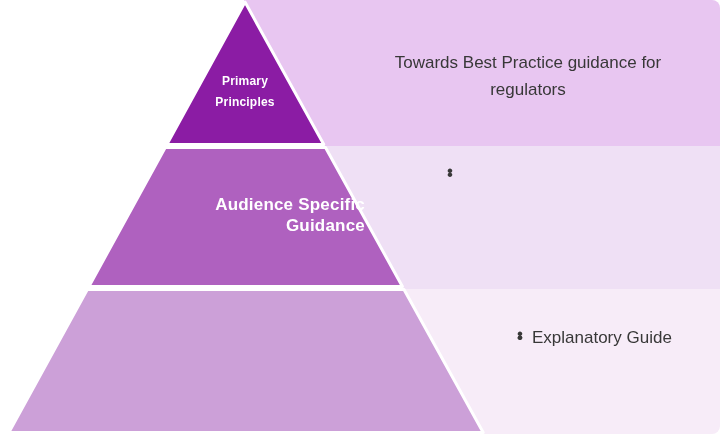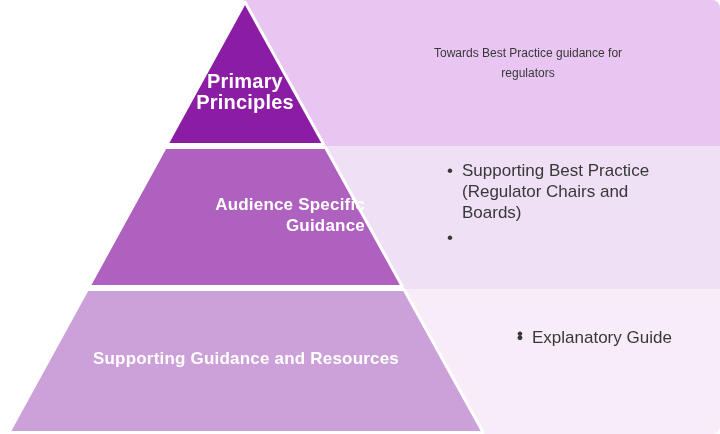--- a/index.html
+++ b/index.html
@@ -34,29 +34,29 @@
     stroke-linejoin: round;
   }
 
   .tier-label {
     position: absolute;
     font-weight: 700;
     text-align: center;
     white-space: pre-line;
     letter-spacing: 0.2px;
   }
-  .label1 { left: 145px; top: 71px;  width: 200px; font-size: 20px; line-height: 21px; }
+  .label1 { left: 145px; top: 71px;  width: 200px; font-size: 12px; line-height: 21px; }
   .label2 { left: 125px; top: 194px; width: 240px; font-size: 17px; line-height: 21px; }
   .label3 { left: 76px;  top: 348px; width: 340px; font-size: 17px; line-height: 21px; }
 
   .band-caption {
     position: absolute;
-    left: 368px; top: 43px; width: 320px;
-    font-size: 12px;
-    line-height: 20px;
+    left: 368px; top: 49px; width: 320px;
+    font-size: 17px;
+    line-height: 27px;
     text-align: center;
     white-space: pre-line;
   }
 
   .bullets {
     position: absolute;
     list-style: none;
     margin: 0;
     padding: 0;
     font-size: 17px;
@@ -88,29 +88,26 @@
   <svg class="pyr" viewBox="0 0 720 434" aria-hidden="true">
     <polygon points="245,2 166.8,144.5 323.8,144.5" fill="#8b1ca4" stroke="#ffffff"></polygon>
     <polygon points="165.2,147.5 88.9,286.5 402.4,286.5 325.5,147.5" fill="#af61bf" stroke="#ffffff"></polygon>
     <polygon points="87.3,289.5 8.8,432.5 483.2,432.5 404,289.5" fill="#cca0d8" stroke="#ffffff"></polygon>
   </svg>
 
   <div class="tier-label label1" style="color: rgb(255, 255, 255);">Primary
 Principles</div>
   <div class="tier-label label2" style="color: rgb(255, 255, 255); text-align: right;">Audience Specific
 Guidance</div>
-  <div class="tier-label label3" style="color: rgb(255, 255, 255);">Supporting Guidance and Resources</div>
 
   <div class="band-caption" style="color: rgb(56, 56, 56);">Towards Best Practice guidance for
 regulators</div>
 
   <ul class="bullets bullets2" style="color: rgb(56, 56, 56);">
-      <li><span class="dot">•</span><span class="txt">Supporting Best Practice
-(Regulator Chairs and
-Boards)</span></li>
+      <li><span class="dot">•</span></li>
       <li><span class="dot">•</span></li>
     </ul>
 
   <ul class="bullets bullets3" style="color: rgb(56, 56, 56);">
       <li><span class="dot">•</span></li>
       <li><span class="dot">•</span></li>
       <li><span class="dot">•</span><span class="txt">Explanatory Guide</span></li>
     </ul>
 
 </div>

